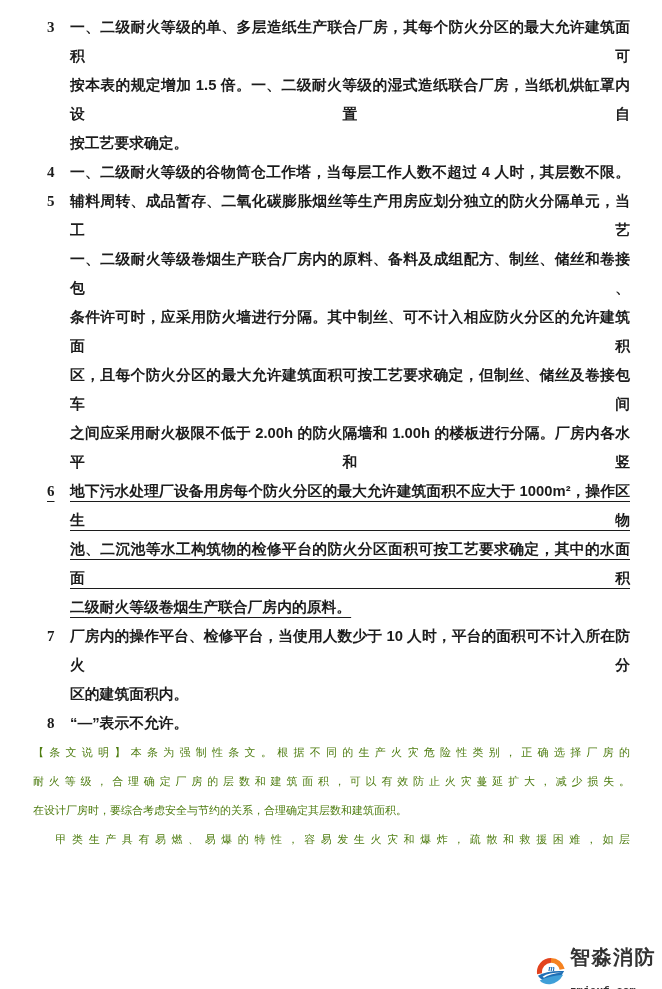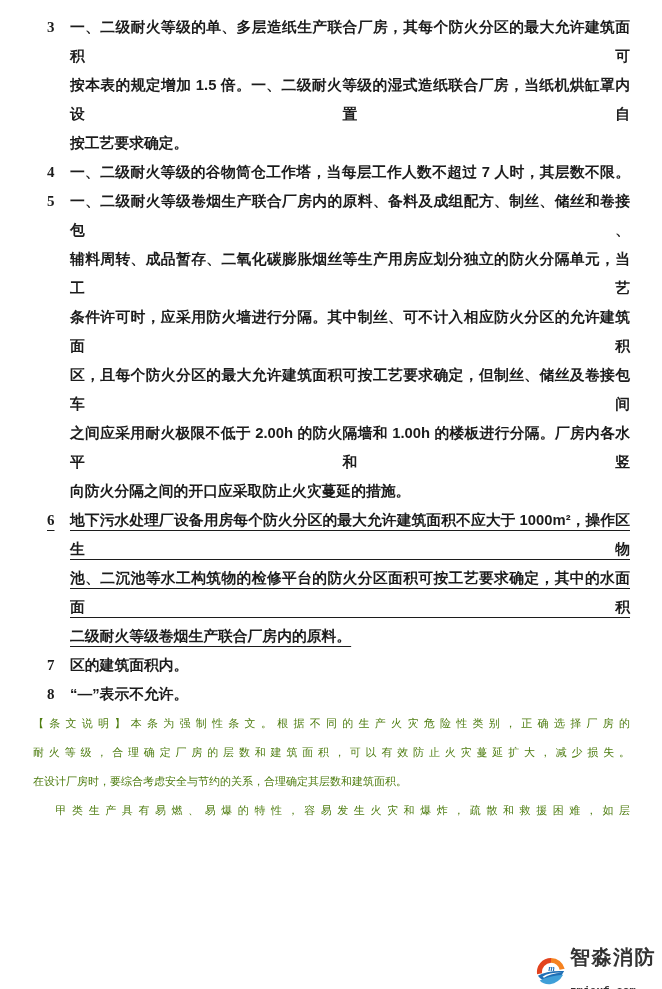--- a/index.html
+++ b/index.html
@@ -75,39 +75,39 @@
   <div class="content">
     <div>
         <div class="clause">
           <span class="clause-num">3</span>
           <div class="jline">一、二级耐火等级的单、多层造纸生产联合厂房，其每个防火分区的最大允许建筑面积可</div>
           <div class="jline">按本表的规定增加 1.5 倍。一、二级耐火等级的湿式造纸联合厂房，当纸机烘缸罩内设置自</div>
           <div class="jline endline">按工艺要求确定。</div>
         </div>
         <div class="clause">
           <span class="clause-num">4</span>
-          <div class="jline">一、二级耐火等级的谷物筒仓工作塔，当每层工作人数不超过 7 人时，其层数不限。</div>
+          <div class="jline">一、二级耐火等级的谷物筒仓工作塔，当每层工作人数不超过 4 人时，其层数不限。</div>
         </div>
         <div class="clause">
           <span class="clause-num">5</span>
+          <div class="jline">辅料周转、成品暂存、二氧化碳膨胀烟丝等生产用房应划分独立的防火分隔单元，当工艺</div>
           <div class="jline">一、二级耐火等级卷烟生产联合厂房内的原料、备料及成组配方、制丝、储丝和卷接包、</div>
-          <div class="jline">辅料周转、成品暂存、二氧化碳膨胀烟丝等生产用房应划分独立的防火分隔单元，当工艺</div>
           <div class="jline">条件许可时，应采用防火墙进行分隔。其中制丝、可不计入相应防火分区的允许建筑面积</div>
           <div class="jline">区，且每个防火分区的最大允许建筑面积可按工艺要求确定，但制丝、储丝及卷接包车间</div>
           <div class="jline">之间应采用耐火极限不低于 2.00h 的防火隔墙和 1.00h 的楼板进行分隔。厂房内各水平和竖</div>
-          <div class="jline endline">向防火分隔之间的开口应采取防止火灾蔓延的措施。</div>
         </div>
         <div class="clause u-block">
           <span class="clause-num u-num">6</span>
           <div class="jline">地下污水处理厂设备用房每个防火分区的最大允许建筑面积不应大于 1000m²，操作区生物</div>
           <div class="jline">池、二沉池等水工构筑物的检修平台的防火分区面积可按工艺要求确定，其中的水面面积</div>
           <div class="jline endline">二级耐火等级卷烟生产联合厂房内的原料。</div>
         </div>
         <div class="clause">
           <span class="clause-num">7</span>
+          <div class="jline">厂房内的操作平台、检修平台，当使用人数少于 10 人时，平台的面积可不计入所在防火分</div>
           <div class="jline endline">区的建筑面积内。</div>
         </div>
         <div class="clause">
           <span class="clause-num">8</span>
           <div class="jline endline">“—”表示不允许。</div>
         </div>
       </div>
     <div>
         <div class="para">
           <div class="jline">【条文说明】本条为强制性条文。根据不同的生产火灾危险性类别，正确选择厂房的</div>

